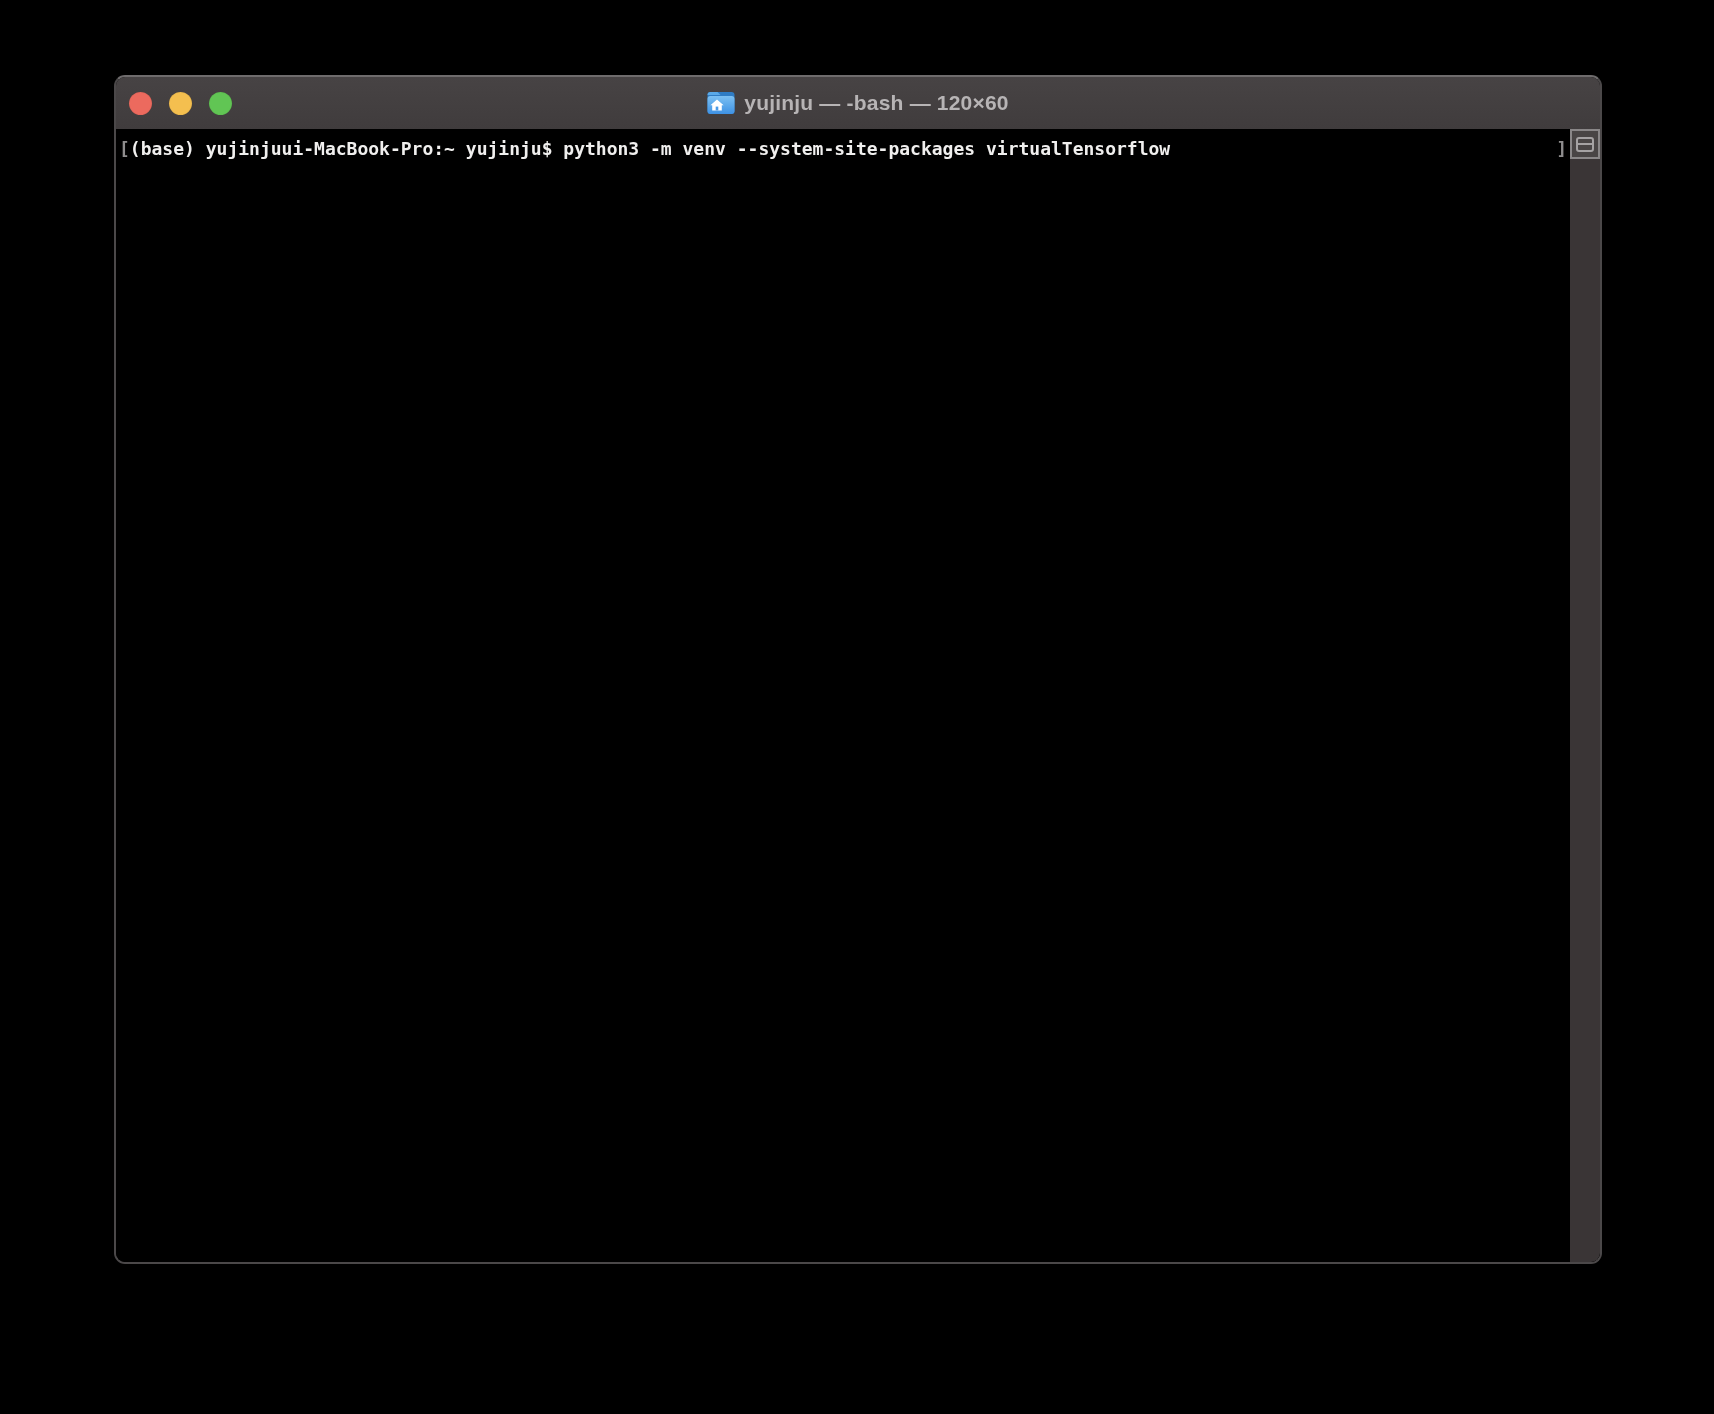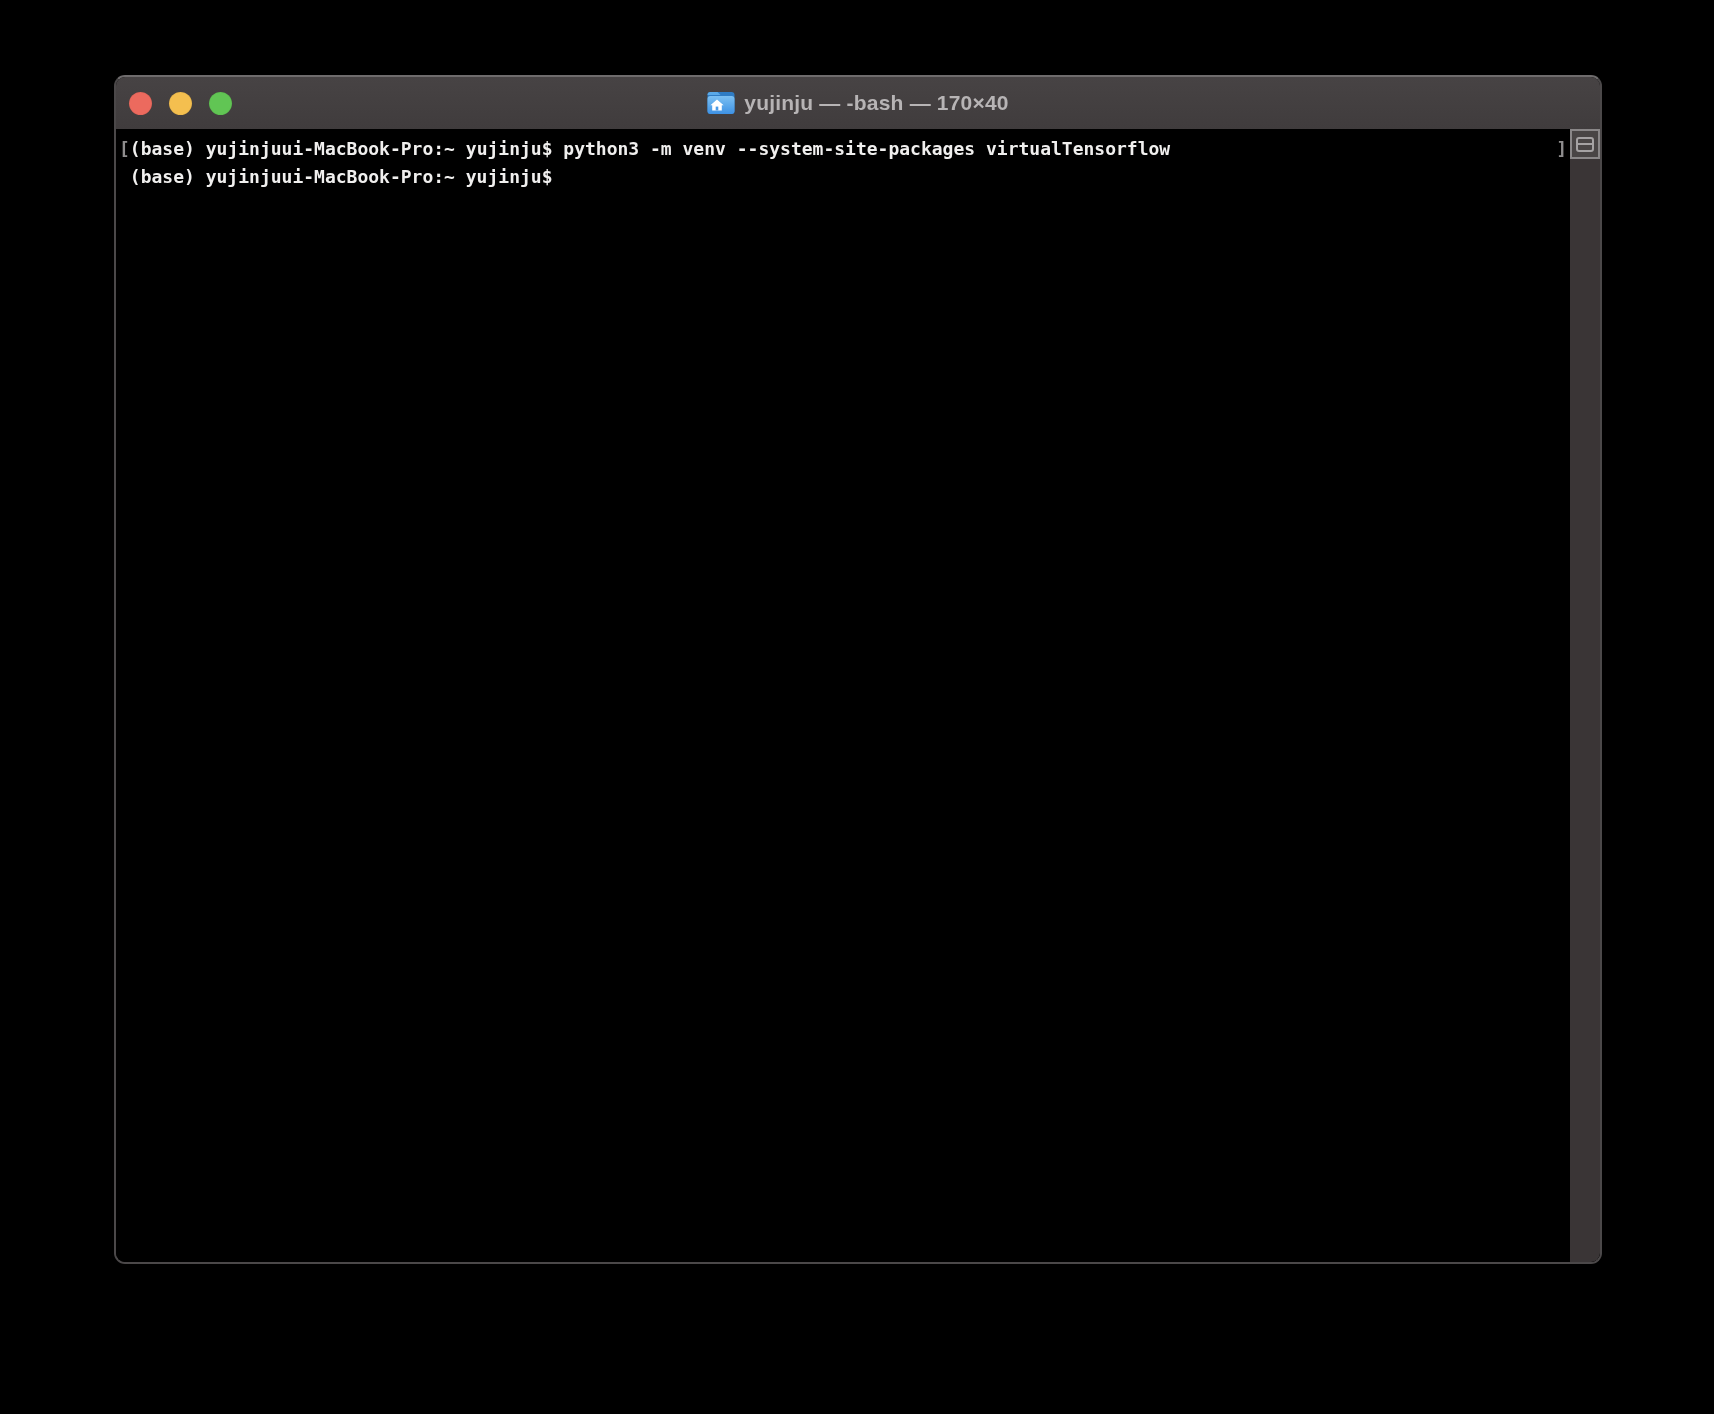--- a/index.html
+++ b/index.html
@@ -155,30 +155,29 @@
             <stop offset="0" stop-color="#7cc0f2"></stop>
             <stop offset="1" stop-color="#3e92e4"></stop>
           </linearGradient>
         </defs>
         <rect x="0.5" y="2" width="27" height="22" rx="3" fill="#2f7cc4"></rect>
         <path d="M0.5 5 q0-3 3-3 h7 l3 3 h-13 z" fill="#5aa9e8"></path>
         <rect x="0.5" y="6" width="27" height="18" rx="3" fill="url(#fg)"></rect>
         <path d="M10 9.6 L16.6 15.2 L14.8 15.2 L14.8 20.4 L5.2 20.4 L5.2 15.2 L3.4 15.2 Z" fill="#ffffff"></path>
         <rect x="8.7" y="16.6" width="2.6" height="3.8" fill="#4a9ae6"></rect>
       </svg>
-      <span class="title-text">yujinju — -bash — 170×40</span>
+      <span class="title-text">yujinju — -bash — 120×60</span>
     </div>
   </div>
 
   <div class="content">
 
     <div class="term-pane">
       <div class="term-body">
         <div class="term-line"><span class="mark">[</span><span>(base) yujinjuui-MacBook-Pro:~ yujinju$ python3 -m venv --system-site-packages virtualTensorflow</span></div>
-        <div class="term-line"><span> (base) yujinjuui-MacBook-Pro:~ yujinju$</span></div>
       </div>
       <span class="mark mark-right">]</span>
     </div>
 
     <div class="scroll-col">
       <div class="split-btn">
         <div class="split-icon"></div>
       </div>
     </div>
 

